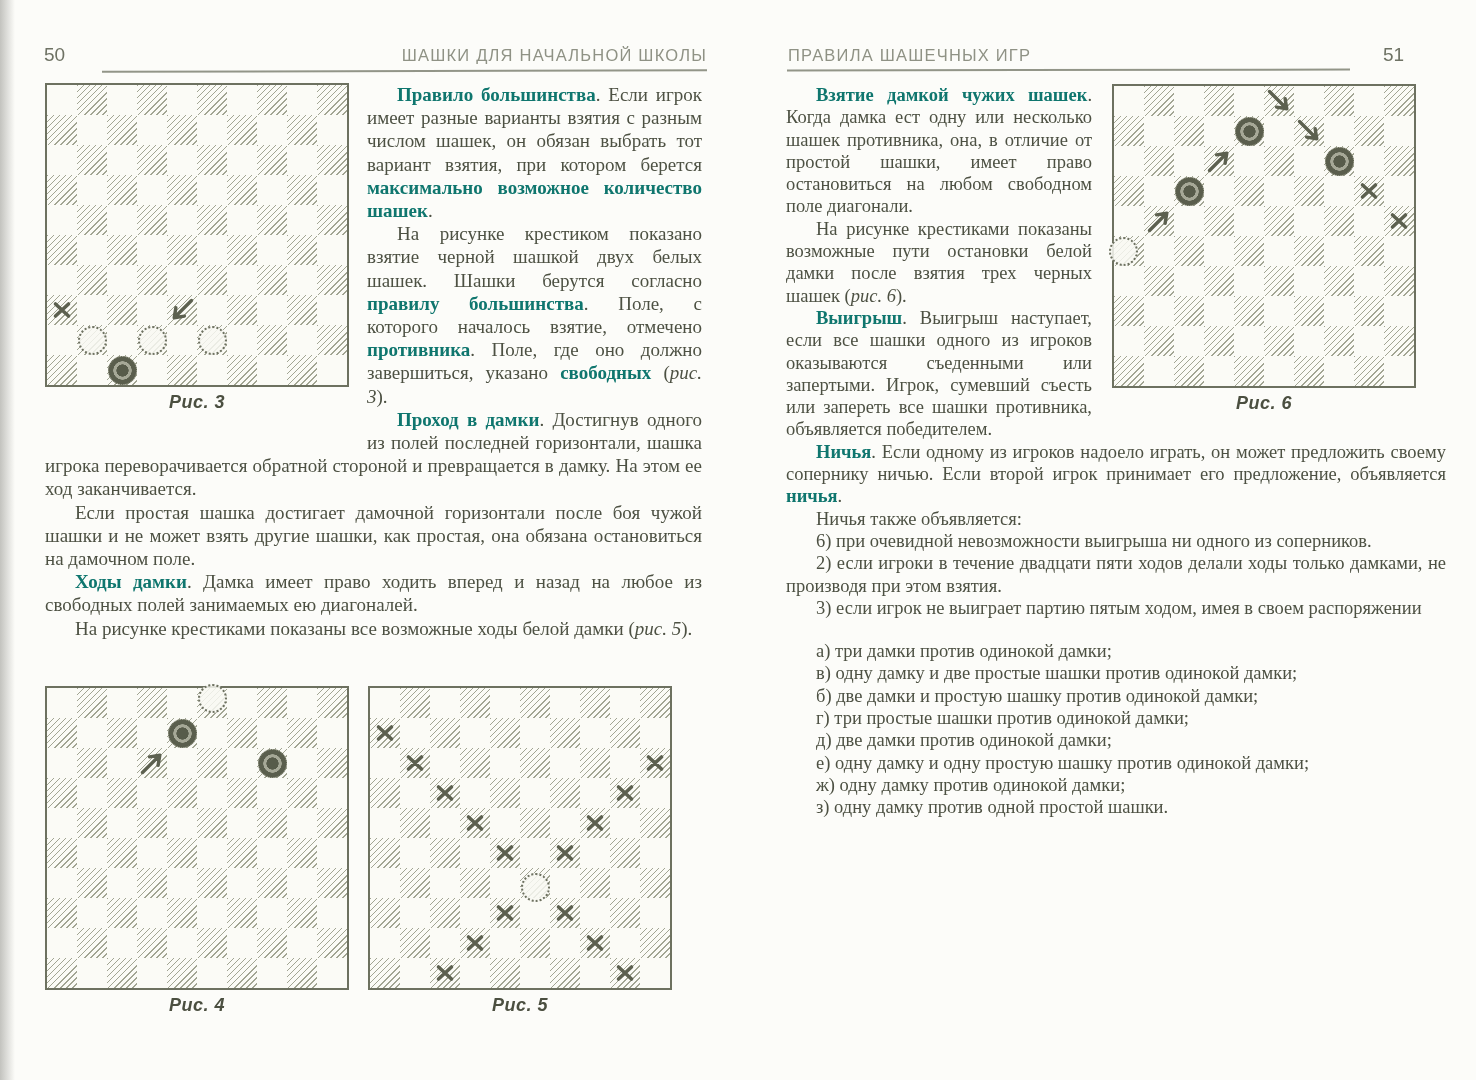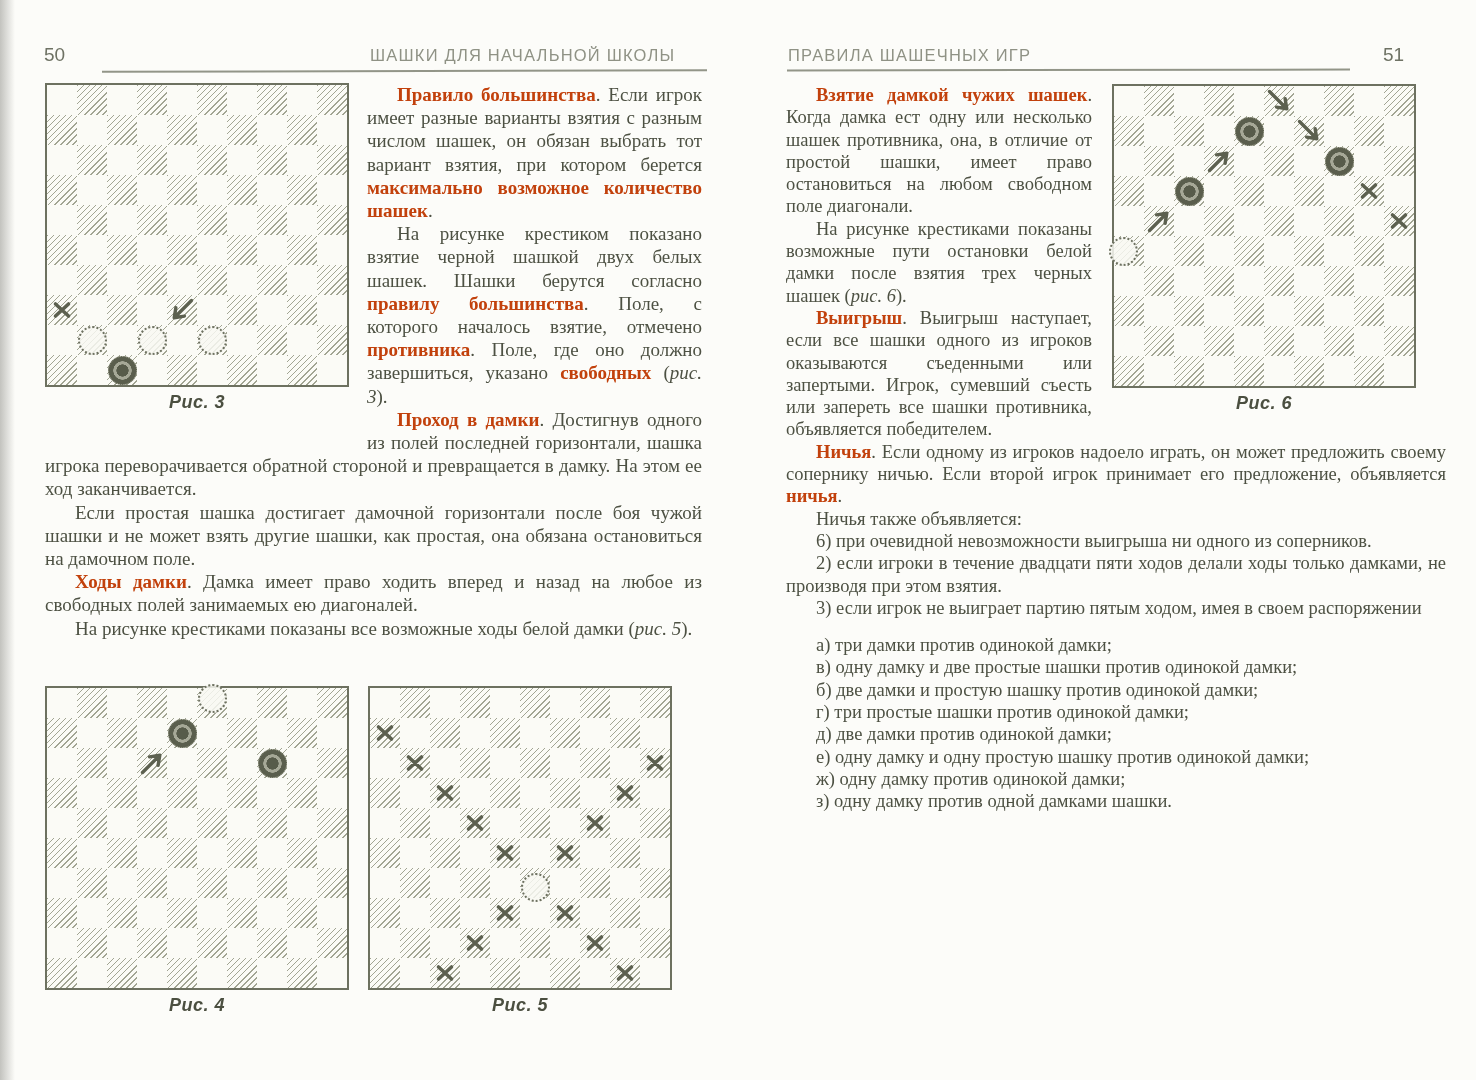--- a/index.html
+++ b/index.html
@@ -17,34 +17,34 @@
     content:"";position:absolute;left:0;top:0;bottom:0;width:15px;z-index:5;
     background:linear-gradient(90deg,rgba(138,138,132,.5),rgba(138,138,132,0));
     pointer-events:none;
   }
   
   .pagenum{position:absolute;top:44px;font:19px "Liberation Sans",sans-serif;color:var(--page-num)}
   .pn-left{left:44px}
   .pn-right{left:1383px}
   .running{position:absolute;top:46px;font:16.5px "Liberation Sans",sans-serif;
     color:var(--muted-header);letter-spacing:1.2px;white-space:nowrap}
-  .run-left{left:370px;width:337px;text-align:left}
+  .run-left{left:370px;width:337px;text-align:right}
   .run-right{left:788px}
   .rule{position:absolute;height:2px;background:var(--rule);opacity:.85}
   .rule-left{left:102px;top:70px;width:605px;transform:rotate(-.15deg)}
   .rule-right{left:787px;top:69px;width:563px;transform:rotate(-.1deg)}
   
   .body-left{position:absolute;left:45px;top:83px;width:657px;
     font-size:19px;line-height:23.2px}
   .body-right{position:absolute;left:786px;top:84px;width:660px;
     font-size:18.5px;line-height:22.3px}
   .para{margin:0;text-indent:30px;text-align:justify}
-  .para b{font-weight:700;color:#c2410c}
+  .para b{font-weight:700;color:#0f766e}
   .para i{font-style:italic}
-  .body-right p:nth-of-type(9){margin-top:15px}
+  .body-right p:nth-of-type(9){margin-top:21px}
   
   .fig{width:304px}
   .float-left{float:left;margin:0 18px 40px 0}
   .float-right{float:right;margin:0 30px 22px 20px}
   .figrow{position:absolute;left:45px;top:686px;display:flex;gap:19px}
   .board{
     position:relative;width:304px;height:304px;border:2px solid var(--board-line);
     display:grid;grid-template-columns:repeat(10,30px);grid-template-rows:repeat(10,30px);
     background:#fbfbf6;
   }
@@ -650,15 +650,15 @@
       <p class="para">6) при очевидной невозможности выигрыша ни одного из соперников.</p>
       <p class="para">2) если игроки в течение двадцати пяти ходов делали ходы только дамками, не производя при этом взятия.</p>
       <p class="para">3) если игрок не выиграет партию пятым ходом, имея в своем распоряжении</p>
       <p class="para">а) три дамки против одинокой дамки;</p>
       <p class="para">в) одну дамку и две простые шашки против одинокой дамки;</p>
       <p class="para">б) две дамки и простую шашку против одинокой дамки;</p>
       <p class="para">г) три простые шашки против одинокой дамки;</p>
       <p class="para">д) две дамки против одинокой дамки;</p>
       <p class="para">е) одну дамку и одну простую шашку против одинокой дамки;</p>
       <p class="para">ж) одну дамку против одинокой дамки;</p>
-      <p class="para">з) одну дамку против одной дамками шашки.</p>
+      <p class="para">з) одну дамку против одной простой шашки.</p>
     </div>
 </main>
 
 </body></html>

